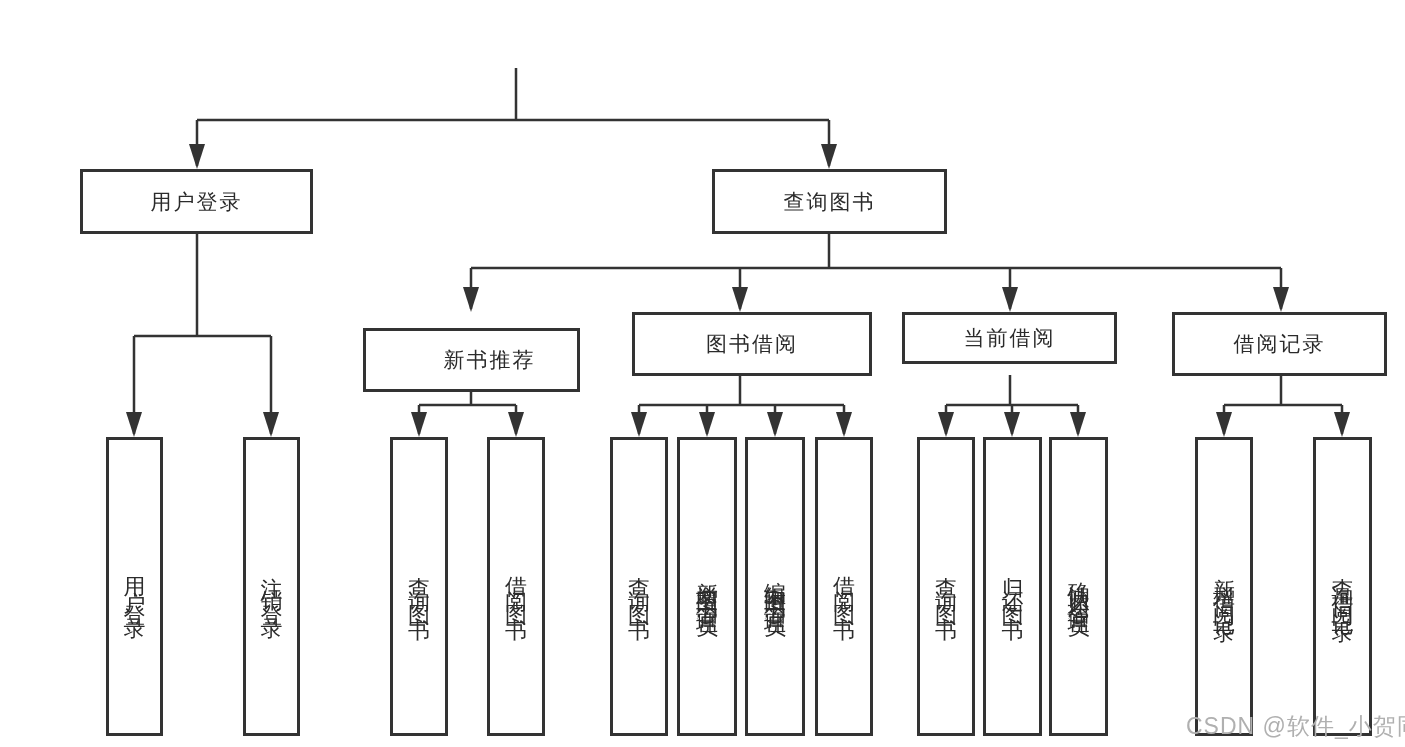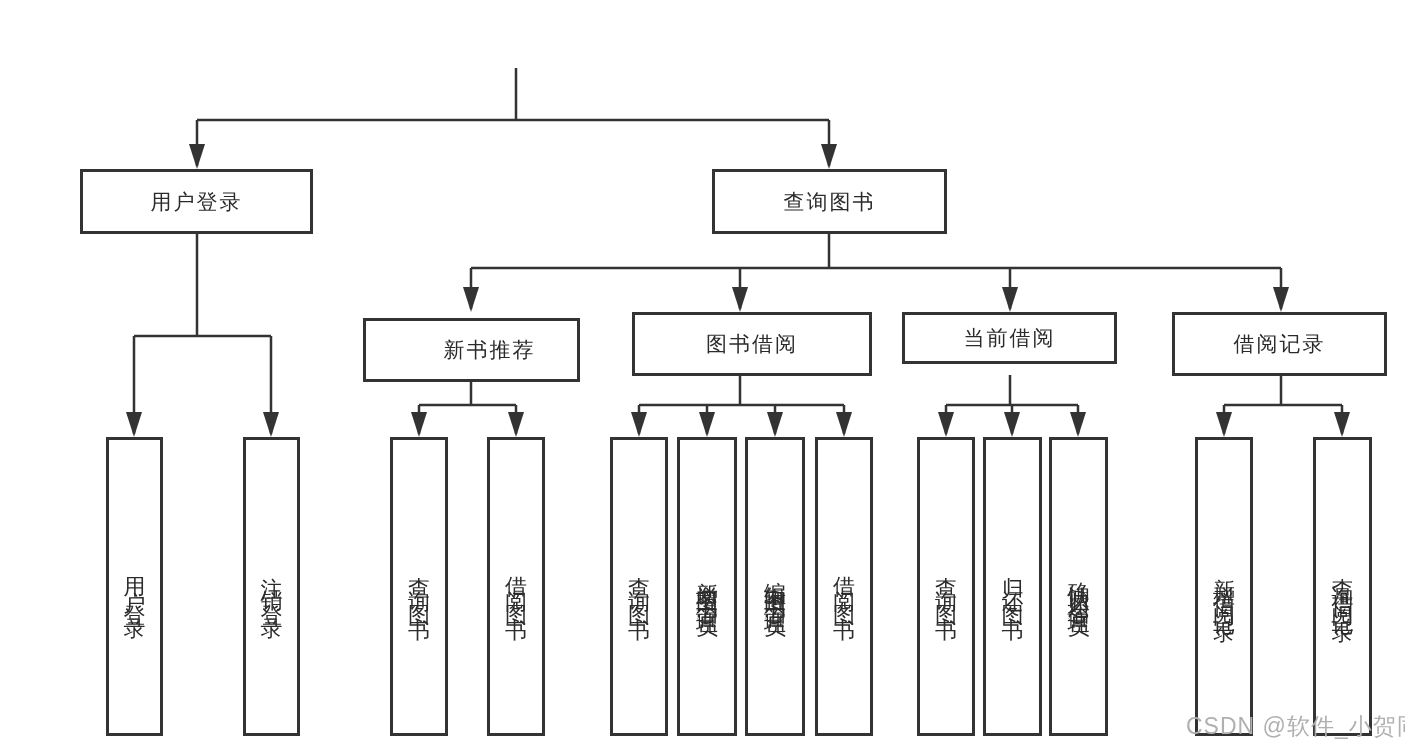--- a/index.html
+++ b/index.html
@@ -94,21 +94,21 @@
   </svg>
 
 
   <div class="box h" style="left:80px; top:169px; width:233px; height:65px;">
     <span>用户登录</span>
   </div>
   <div class="box h" style="left:712px; top:169px; width:235px; height:65px;">
     <span>查询图书</span>
   </div>
 
-  <div class="box h" style="left:363px; top:318px; width:217px; height:64px;padding-left:36px;">
+  <div class="box h" style="left:363px; top:328px; width:217px; height:64px;padding-left:36px;">
     <span>新书推荐</span>
   </div>
   <div class="box h" style="left:632px; top:312px; width:240px; height:64px;">
     <span>图书借阅</span>
   </div>
   <div class="box h" style="left:902px; top:312px; width:215px; height:52px;">
     <span>当前借阅</span>
   </div>
   <div class="box h" style="left:1172px; top:312px; width:215px; height:64px;">
     <span>借阅记录</span>

